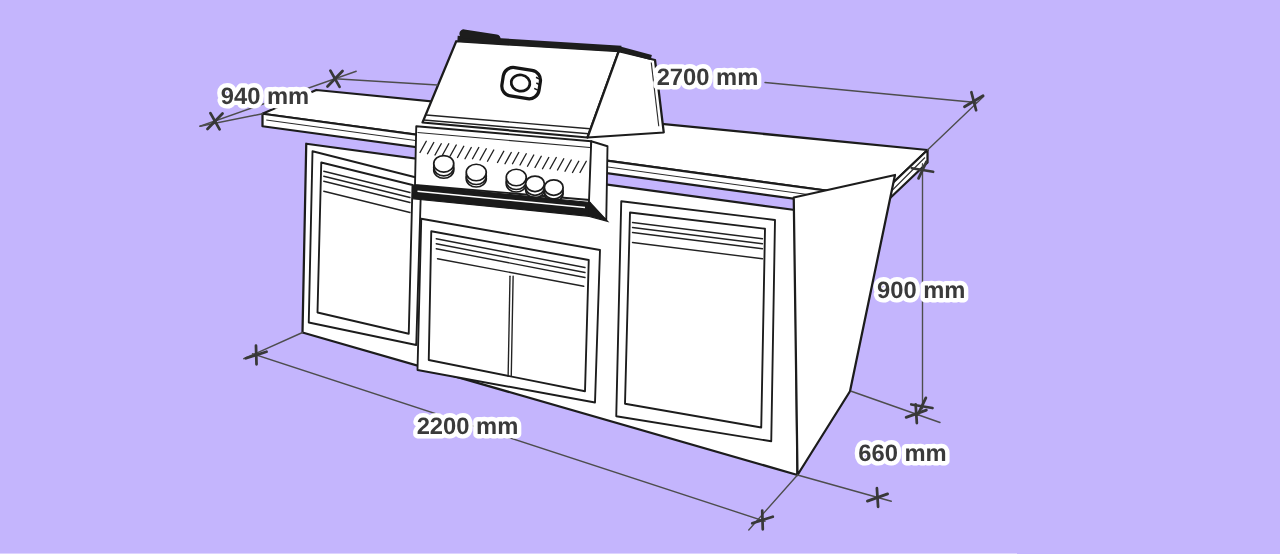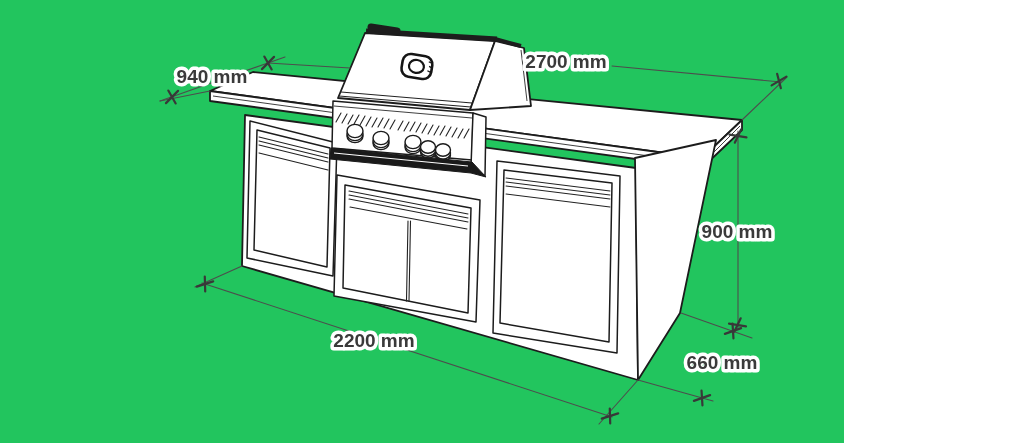--- a/index.html
+++ b/index.html
@@ -3,23 +3,23 @@
 <meta charset="utf-8">
 <style>
   html, body {
     margin: 0;
     padding: 0;
     background: #ffffff;
     font-family: "Liberation Sans", sans-serif;
   }
   .stage {
     position: relative;
-    width: 844px;
+    width: 1024px;
     height: 443px;
-    background: #22c55e;
+    background: #c4b5fd;
     overflow: hidden;
   }
   svg { display: block; }
 
   
   .outline   { fill: #ffffff; stroke: #1c1c1c; stroke-width: 1.8; stroke-linejoin: round; }
   .face      { fill: #ffffff; stroke: #1c1c1c; stroke-width: 1.5; stroke-linejoin: round; }
   .detail    { fill: none;    stroke: #222222; stroke-width: 1.1; stroke-linecap: round; }
   .thin      { fill: none;    stroke: #2a2a2a; stroke-width: 0.9; }
   .darkfill  { fill: #1a1a1a; stroke: #1a1a1a; stroke-width: 1; }

